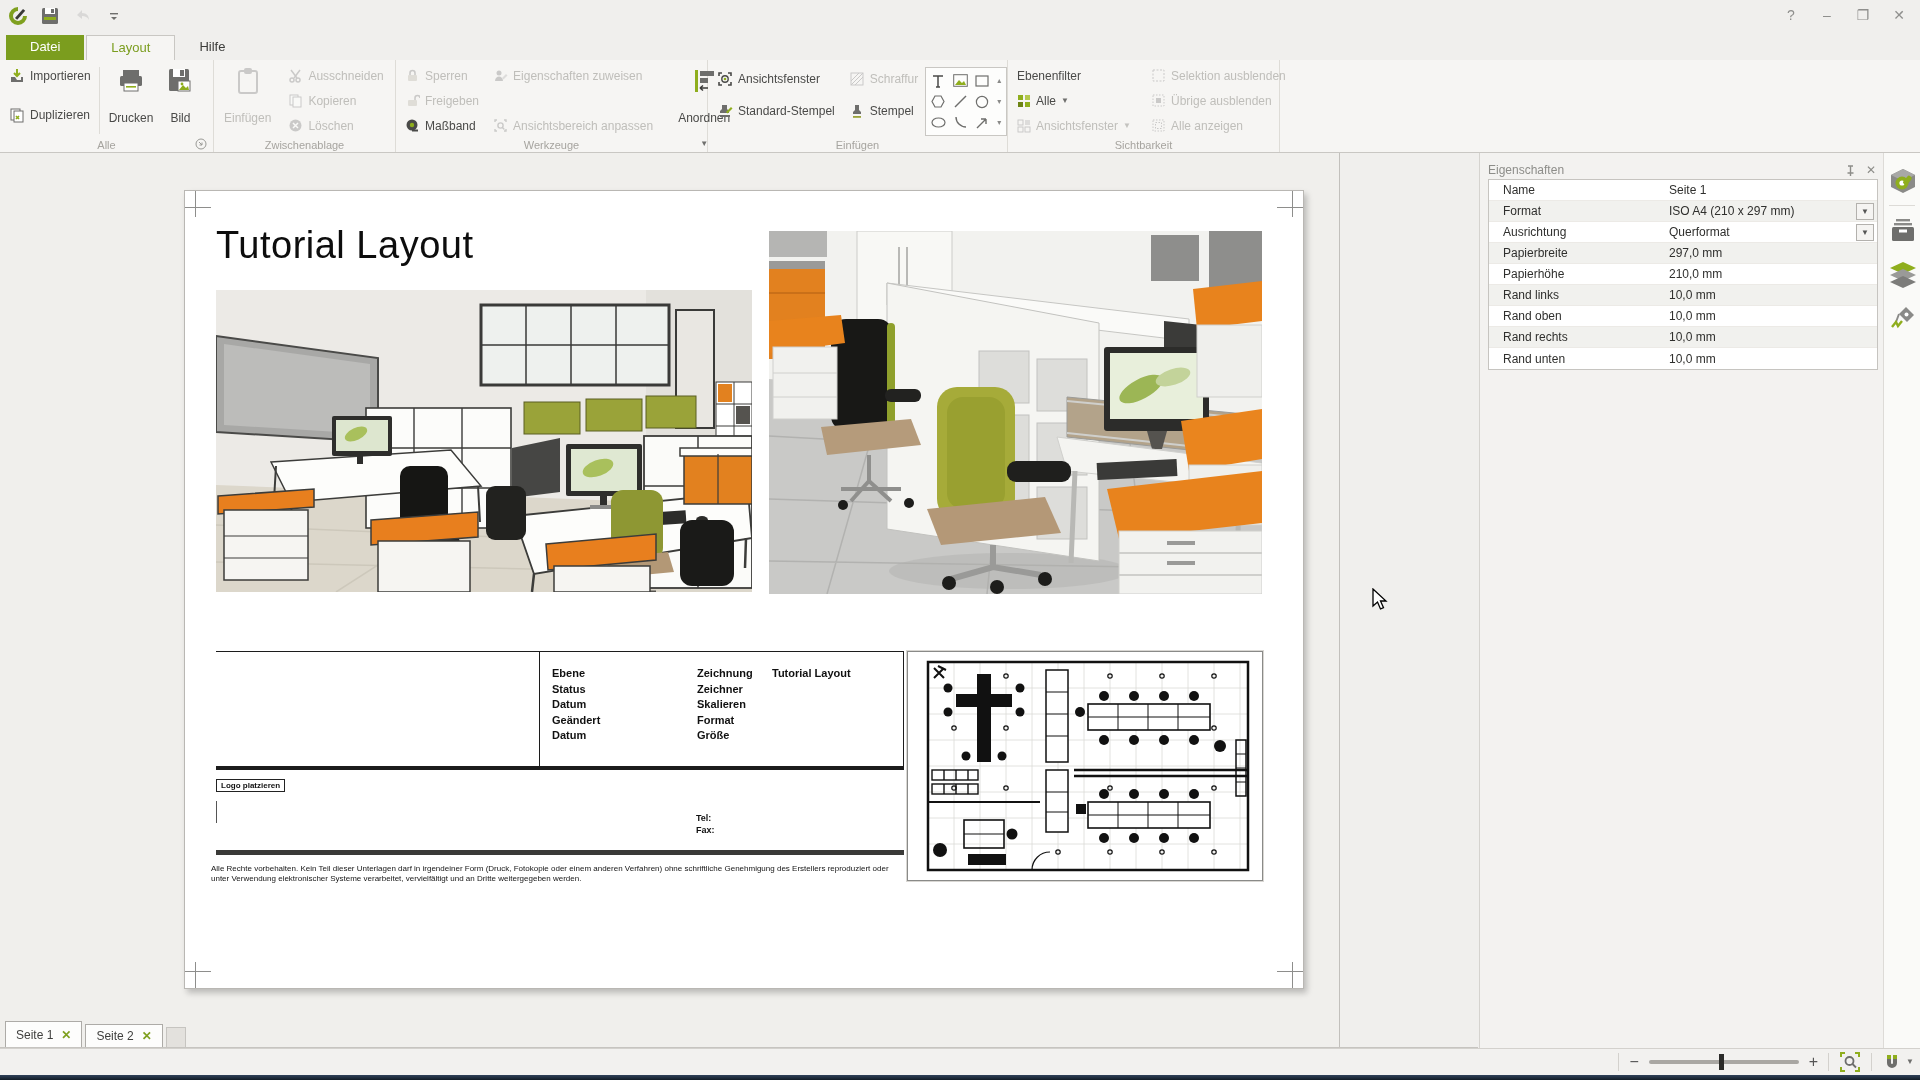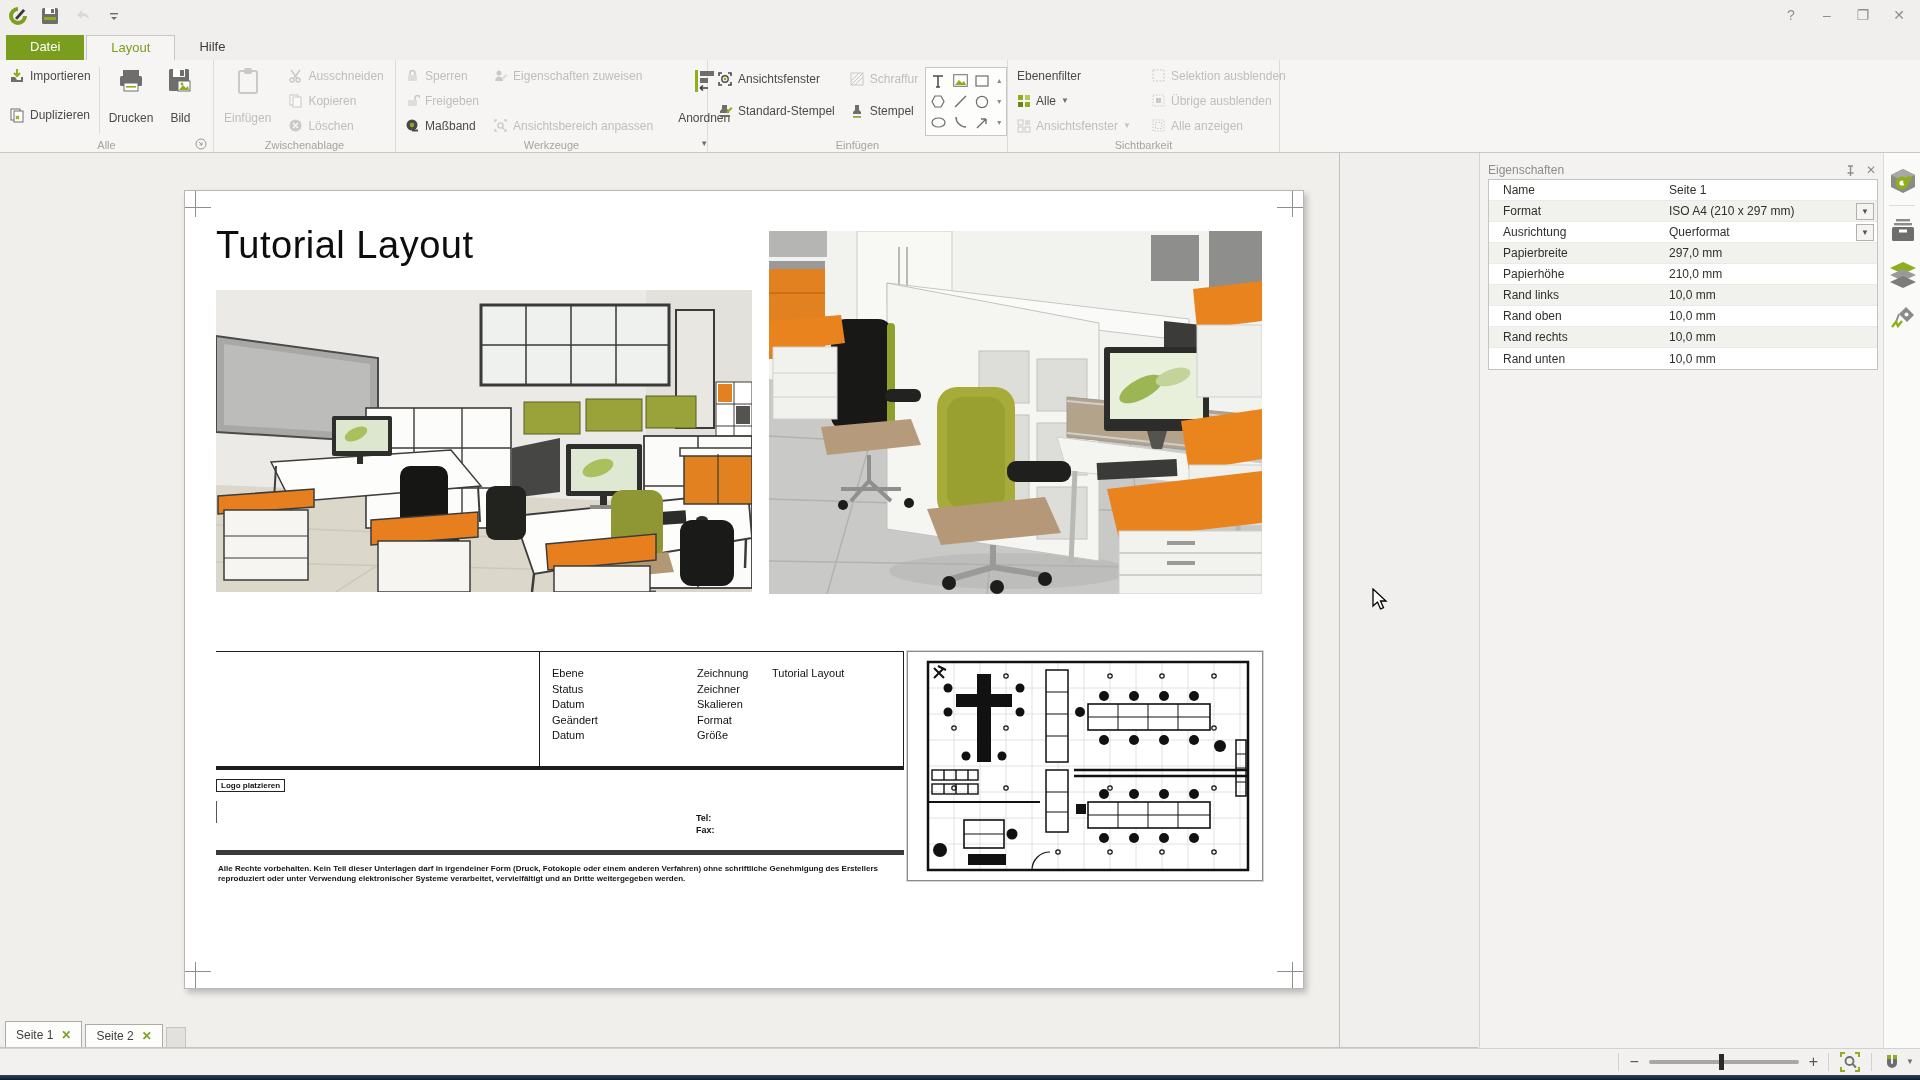--- a/index.html
+++ b/index.html
@@ -42,24 +42,24 @@
 
 
 .main{position:absolute;left:0;top:153px;width:1920px;height:895px}
 .canvas{position:absolute;left:0;top:0;width:1340px;height:895px;background:#f0efec;border-right:1px solid #c2c0bc}
 .page{position:absolute;left:184px;top:37px;width:1120px;height:799px;background:#fff;border:1px solid #b9b7b3;box-shadow:3px 4px 6px rgba(0,0,0,.22)}
 .mark{position:absolute;background:#8e8e8c}
 .page-title{position:absolute;left:31px;top:33px;font-size:38px;color:#0d0d0d;letter-spacing:.5px}
 .render{position:absolute;overflow:hidden}
 .hline{position:absolute;background:#1c1c1c}
 .vlinep{position:absolute;background:#1c1c1c}
-.fieldcol{position:absolute;font-size:11px;font-weight:400;color:#111;line-height:15.5px}
+.fieldcol{position:absolute;font-size:11px;font-weight:700;color:#111;line-height:15.5px}
 .smalltxt{position:absolute;font-size:9px;font-weight:600;color:#111}
 .logobox{position:absolute;left:31px;top:588px;border:1px solid #222;padding:1px 4px;font-size:8px;font-weight:700;color:#111}
-.fineprint{position:absolute;left:33px;top:673px;width:694px;font-size:8px;font-weight:700;line-height:10px;color:#151515}
+.fineprint{position:absolute;left:26px;top:673px;width:694px;font-size:8px;font-weight:400;line-height:10px;color:#151515}
 .planbox{position:absolute;left:722px;top:460px;width:356px;height:230px;background:#fff;border:1px solid #8a8a88;box-shadow:0 0 0 1px #d9d7d3}
 .cursor{position:absolute;left:1372px;top:435px}
 
 
 .pagetabs{position:absolute;left:0;bottom:0;width:1478px;height:28px;border-bottom:1px solid #c6c4c0;display:flex;align-items:flex-end;padding-left:5px}
 .ptab{height:26px;background:#fdfdfc;border:1px solid #adaba7;border-bottom:none;display:flex;align-items:center;gap:8px;padding:0 10px;font-size:12px;color:#3f3f3d;margin-right:3px}
 .ptab .x{color:#7fa01f;font-weight:700;font-size:12px}
 .ptab.second{height:23px}
 .ptabstub{width:20px;height:20px;background:#e3e1dd;border:1px solid #c6c4c0;border-bottom:none}
 

